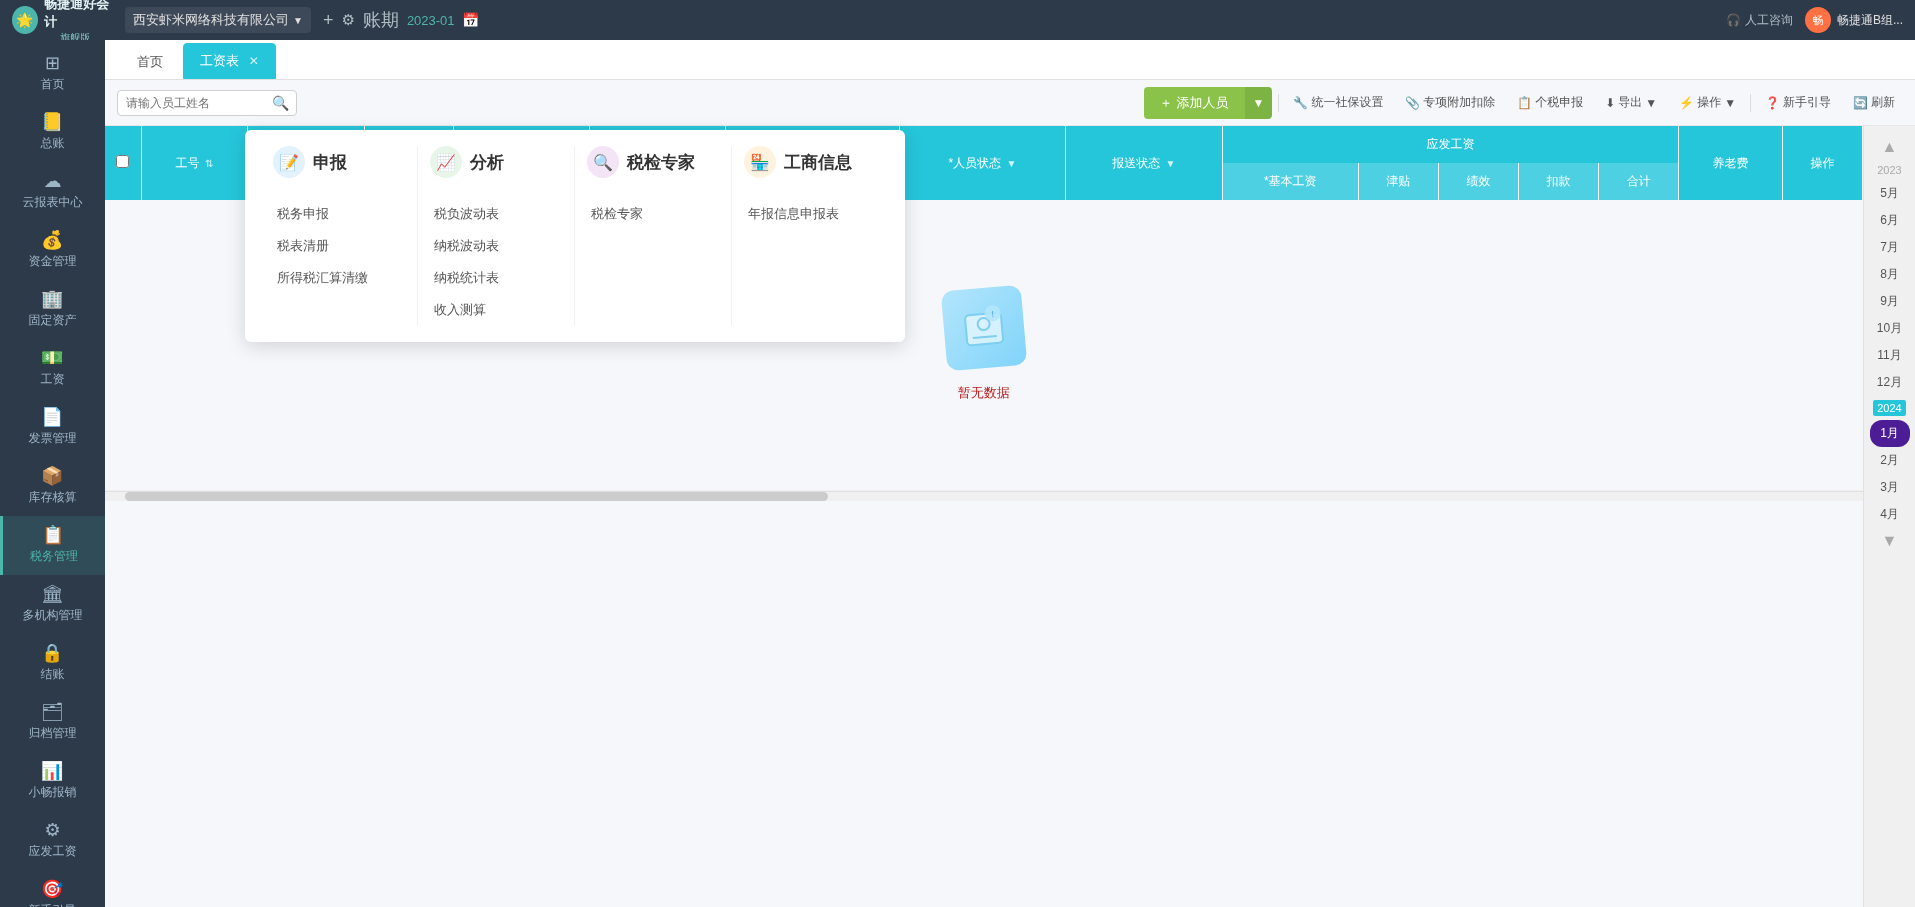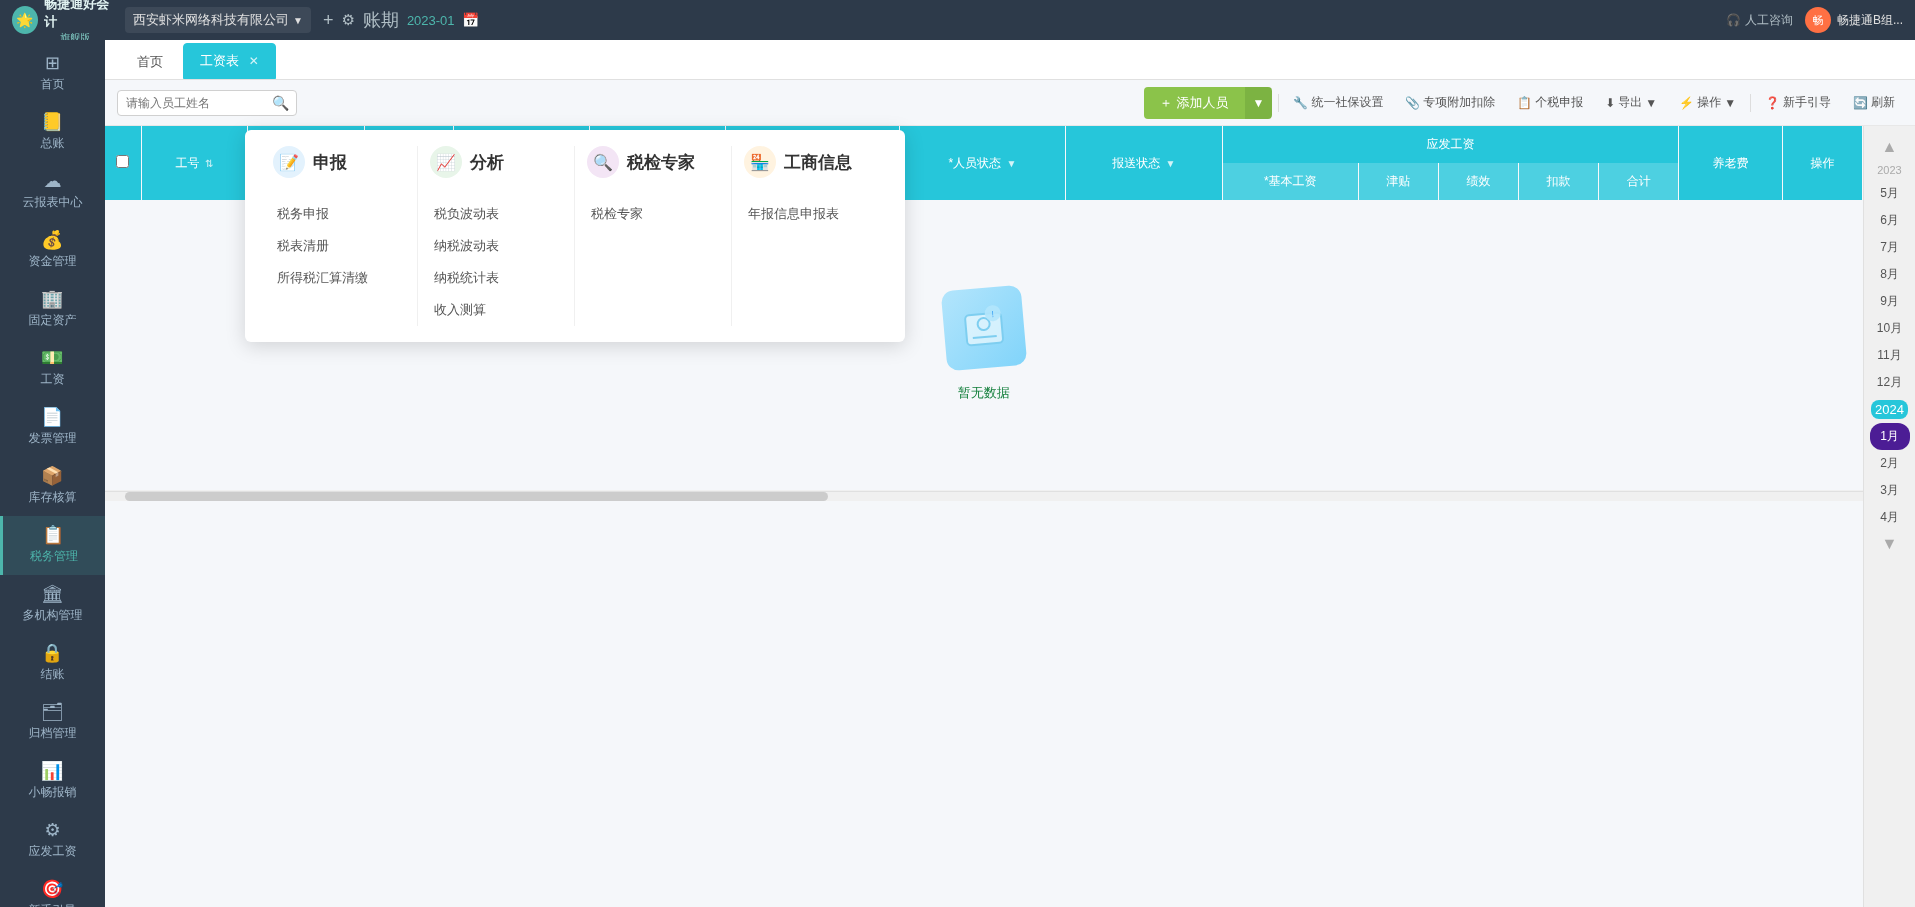--- a/index.html
+++ b/index.html
@@ -533,21 +533,21 @@
                 <div class="empty-state">
                   <div class="empty-icon">
                     <svg width="48" height="48" viewBox="0 0 48 48">
                       <rect x="6" y="10" width="36" height="30" rx="4" fill="rgba(255,255,255,0.6)" stroke="#7ecef0" stroke-width="2"></rect>
                       <circle cx="24" cy="20" r="6" fill="none" stroke="#7ecef0" stroke-width="2"></circle>
                       <line x1="12" y1="33" x2="36" y2="33" stroke="#7ecef0" stroke-width="2"></line>
                       <circle cx="34" cy="10" r="8" fill="#b3e5fc" opacity="0.9"></circle>
                       <text x="34" y="14" text-anchor="middle" font-size="9" fill="#42a5f5">!</text>
                     </svg>
                   </div>
-                  <span style="color:#15803d;font-size:13px;">暂无数据</span>
+                  <span style="color:#b91c1c;font-size:13px;">暂无数据</span>
                 </div>
               </td>
             </tr>
           </tbody>
         </table>
 
         <div class="table-scrollbar">
           <div class="scrollbar-thumb"></div>
         </div>
       </div>
@@ -556,21 +556,21 @@
         <div class="timeline-nav">▲</div>
         <div style="font-size:11px;color:#aaa;margin:4px 0;text-align:center;">2023</div>
         <div class="timeline-month">5月</div>
         <div class="timeline-month">6月</div>
         <div class="timeline-month">7月</div>
         <div class="timeline-month">8月</div>
         <div class="timeline-month">9月</div>
         <div class="timeline-month">10月</div>
         <div class="timeline-month">11月</div>
         <div class="timeline-month">12月</div>
-        <div style="font-size:13px;color:#aaa;margin:4px 0;text-align:center;background:#26c6da;color:white;border-radius:8px;padding:2px 4px;">2024</div>
+        <div style="font-size:11px;color:#aaa;margin:4px 0;text-align:center;background:#26c6da;color:white;border-radius:2px;padding:2px 4px;">2024</div>
         <div class="timeline-month active">1月</div>
         <div class="timeline-month">2月</div>
         <div class="timeline-month">3月</div>
         <div class="timeline-month">4月</div>
         <div class="timeline-nav">▼</div>
       </div>
     </div>
 
     <div class="dropdown-overlay">
 

